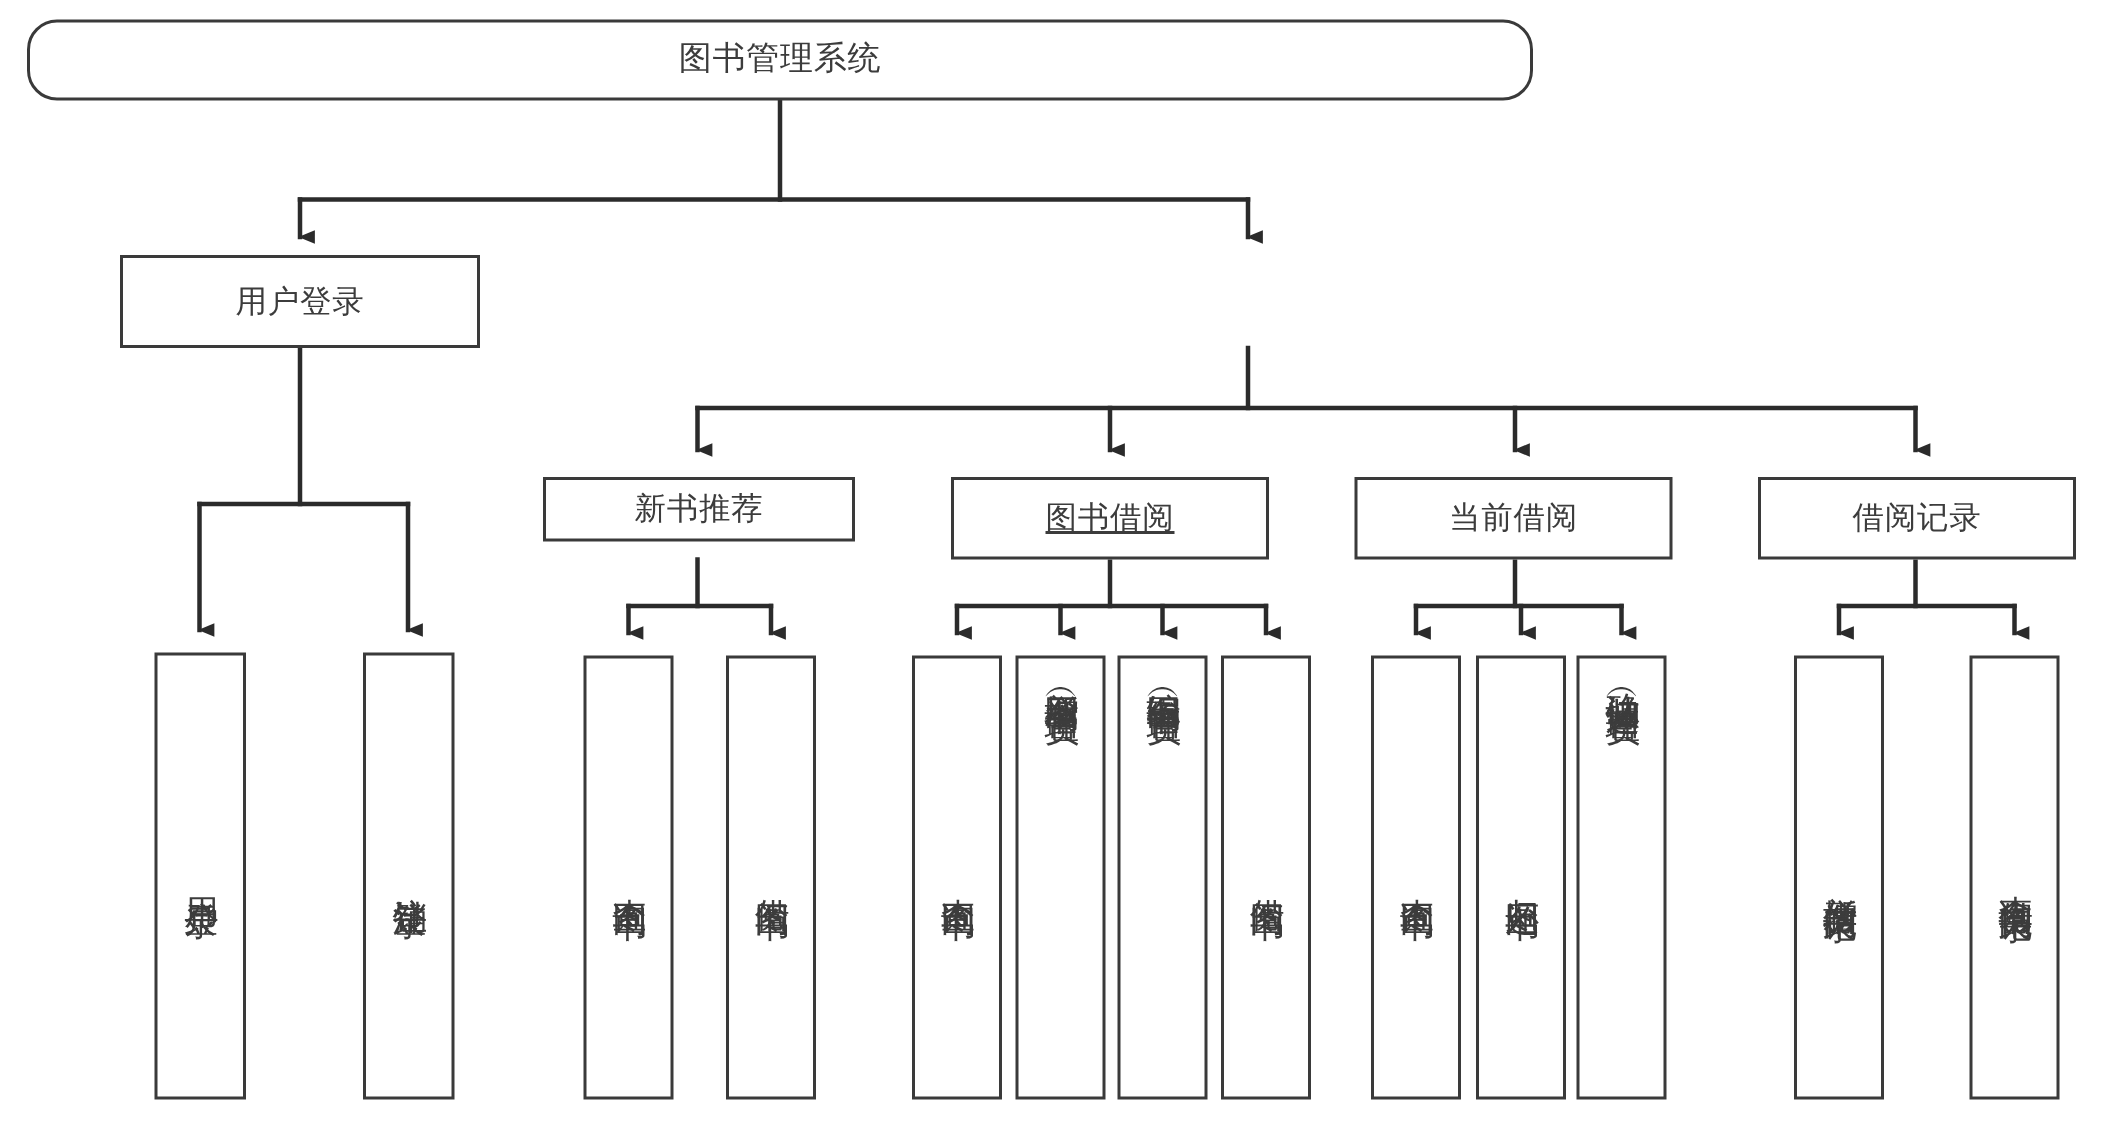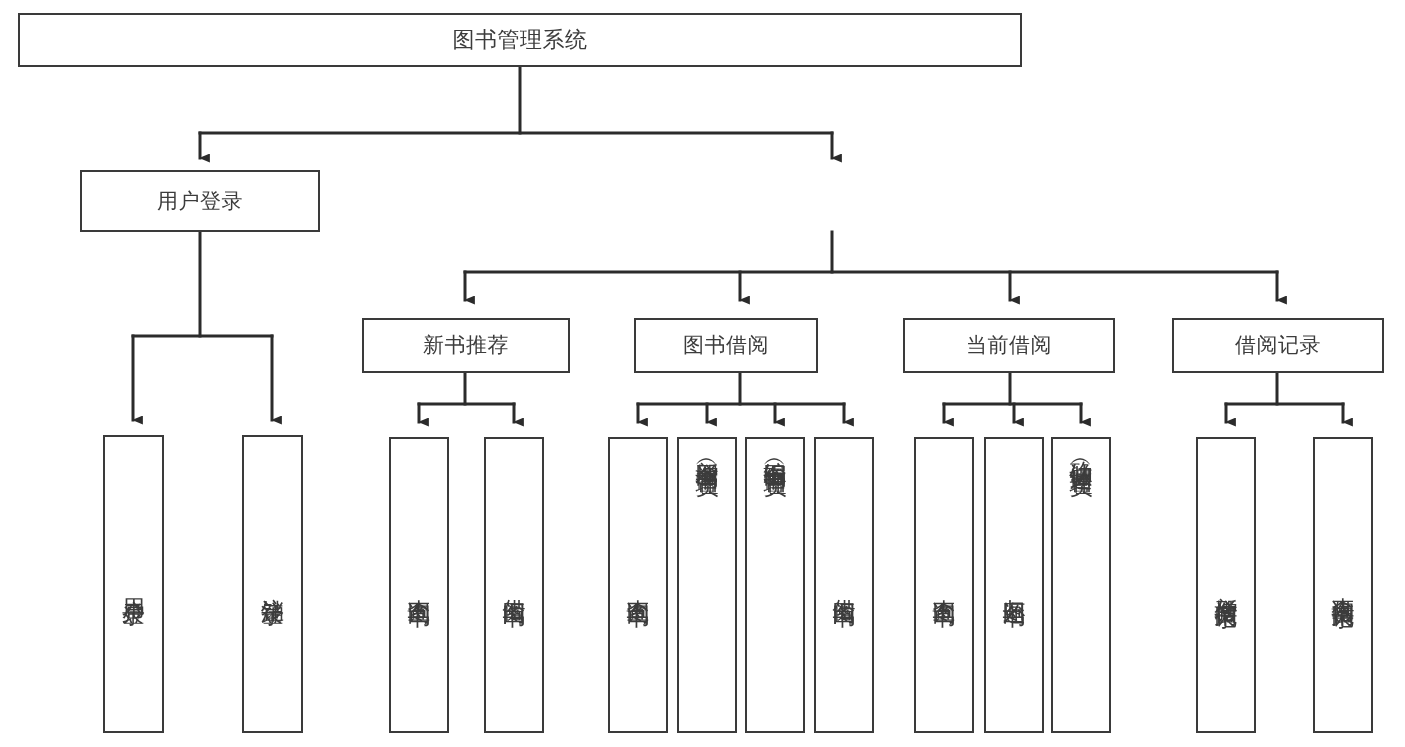--- a/index.html
+++ b/index.html
@@ -126,32 +126,32 @@
       <path d="M1014,404 L1014,422" marker-end="url(#arw)"></path>
       <path d="M1081,404 L1081,422" marker-end="url(#arw)"></path>
 
       <path d="M1277,373 L1277,404"></path>
       <path d="M1226,404 L1343,404"></path>
       <path d="M1226,404 L1226,422" marker-end="url(#arw)"></path>
       <path d="M1343,404 L1343,422" marker-end="url(#arw)"></path>
     </g>
   </svg>
 
-  <div class="node horiz root" style="left:18px; top:13px; width:1004px; height:54px;">
+  <div class="node horiz root" style="left:18px; top:13px; width:1004px; height:54px;border-radius:20px;">
     <span class="label">图书管理系统</span>
   </div>
 
   <div class="node horiz" style="left:80px; top:170px; width:240px; height:62px;">
     <span class="label">用户登录</span>
   </div>
 
-  <div class="node horiz" style="left:362px; top:318px; width:208px; height:55px;">
+  <div class="node horiz" style="left:362px; top:318px; width:208px; height:43px;">
     <span class="label">新书推荐</span>
   </div>
-  <div class="node horiz" style="left:634px; top:318px; width:184px; height:55px;">
+  <div class="node horiz" style="left:634px; top:318px; width:212px; height:55px;text-decoration:underline;">
     <span class="label">图书借阅</span>
   </div>
   <div class="node horiz" style="left:903px; top:318px; width:212px; height:55px;">
     <span class="label">当前借阅</span>
   </div>
   <div class="node horiz" style="left:1172px; top:318px; width:212px; height:55px;">
     <span class="label">借阅记录</span>
   </div>
 
   <div class="node vert" style="left:103px; top:435px; width:61px; height:298px;">

